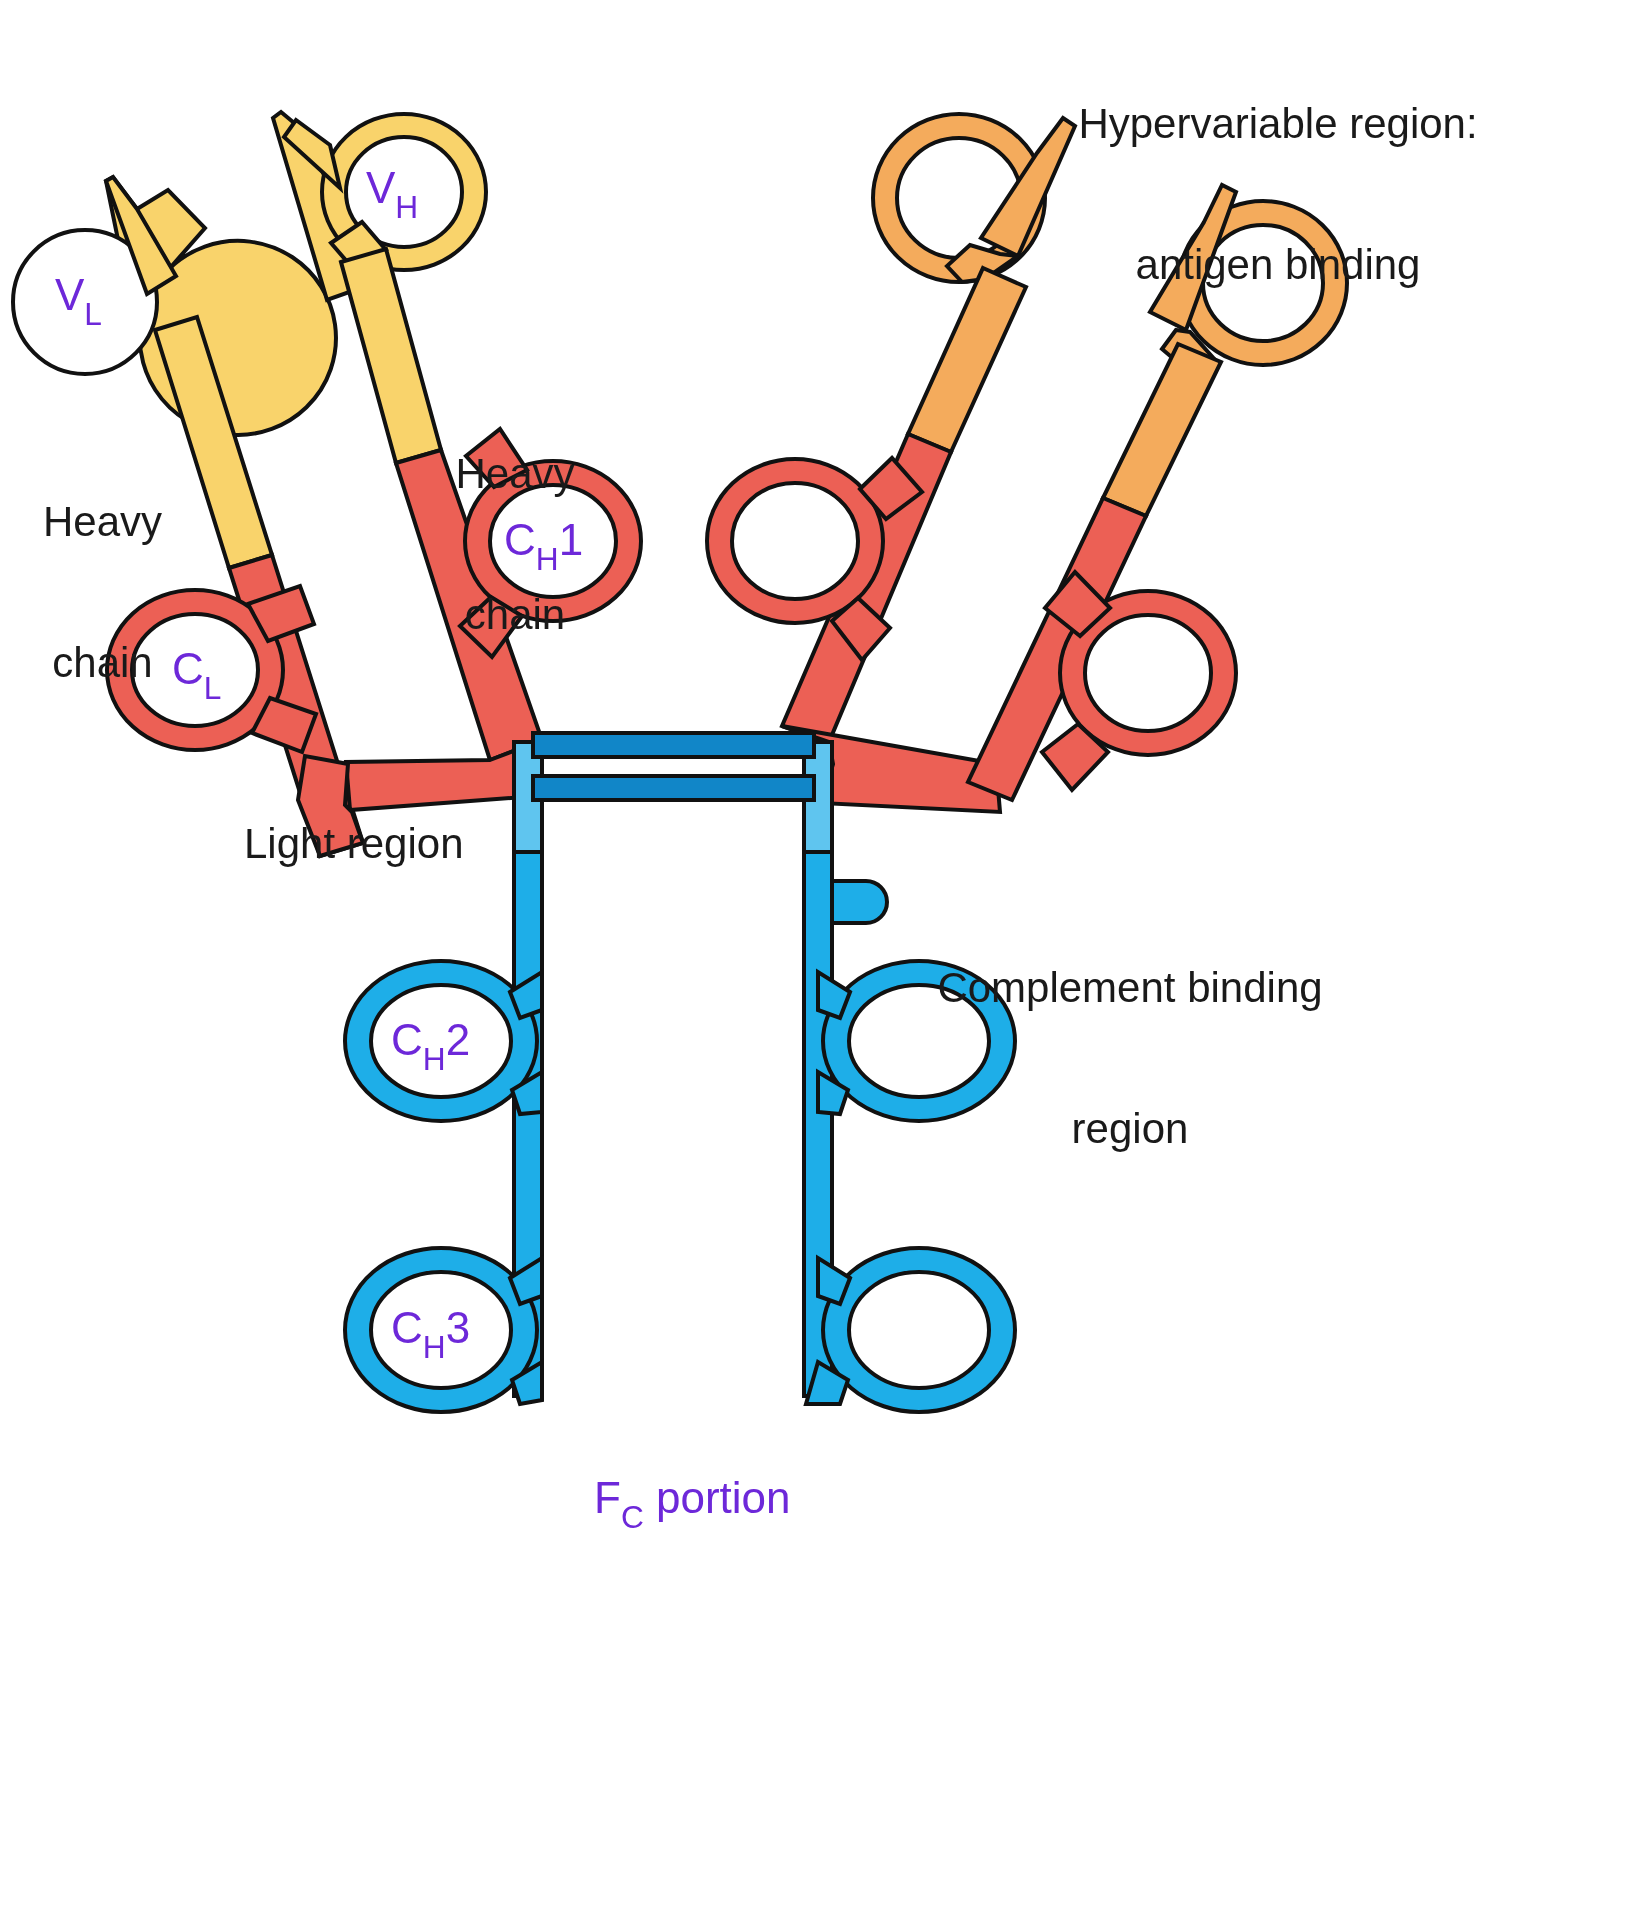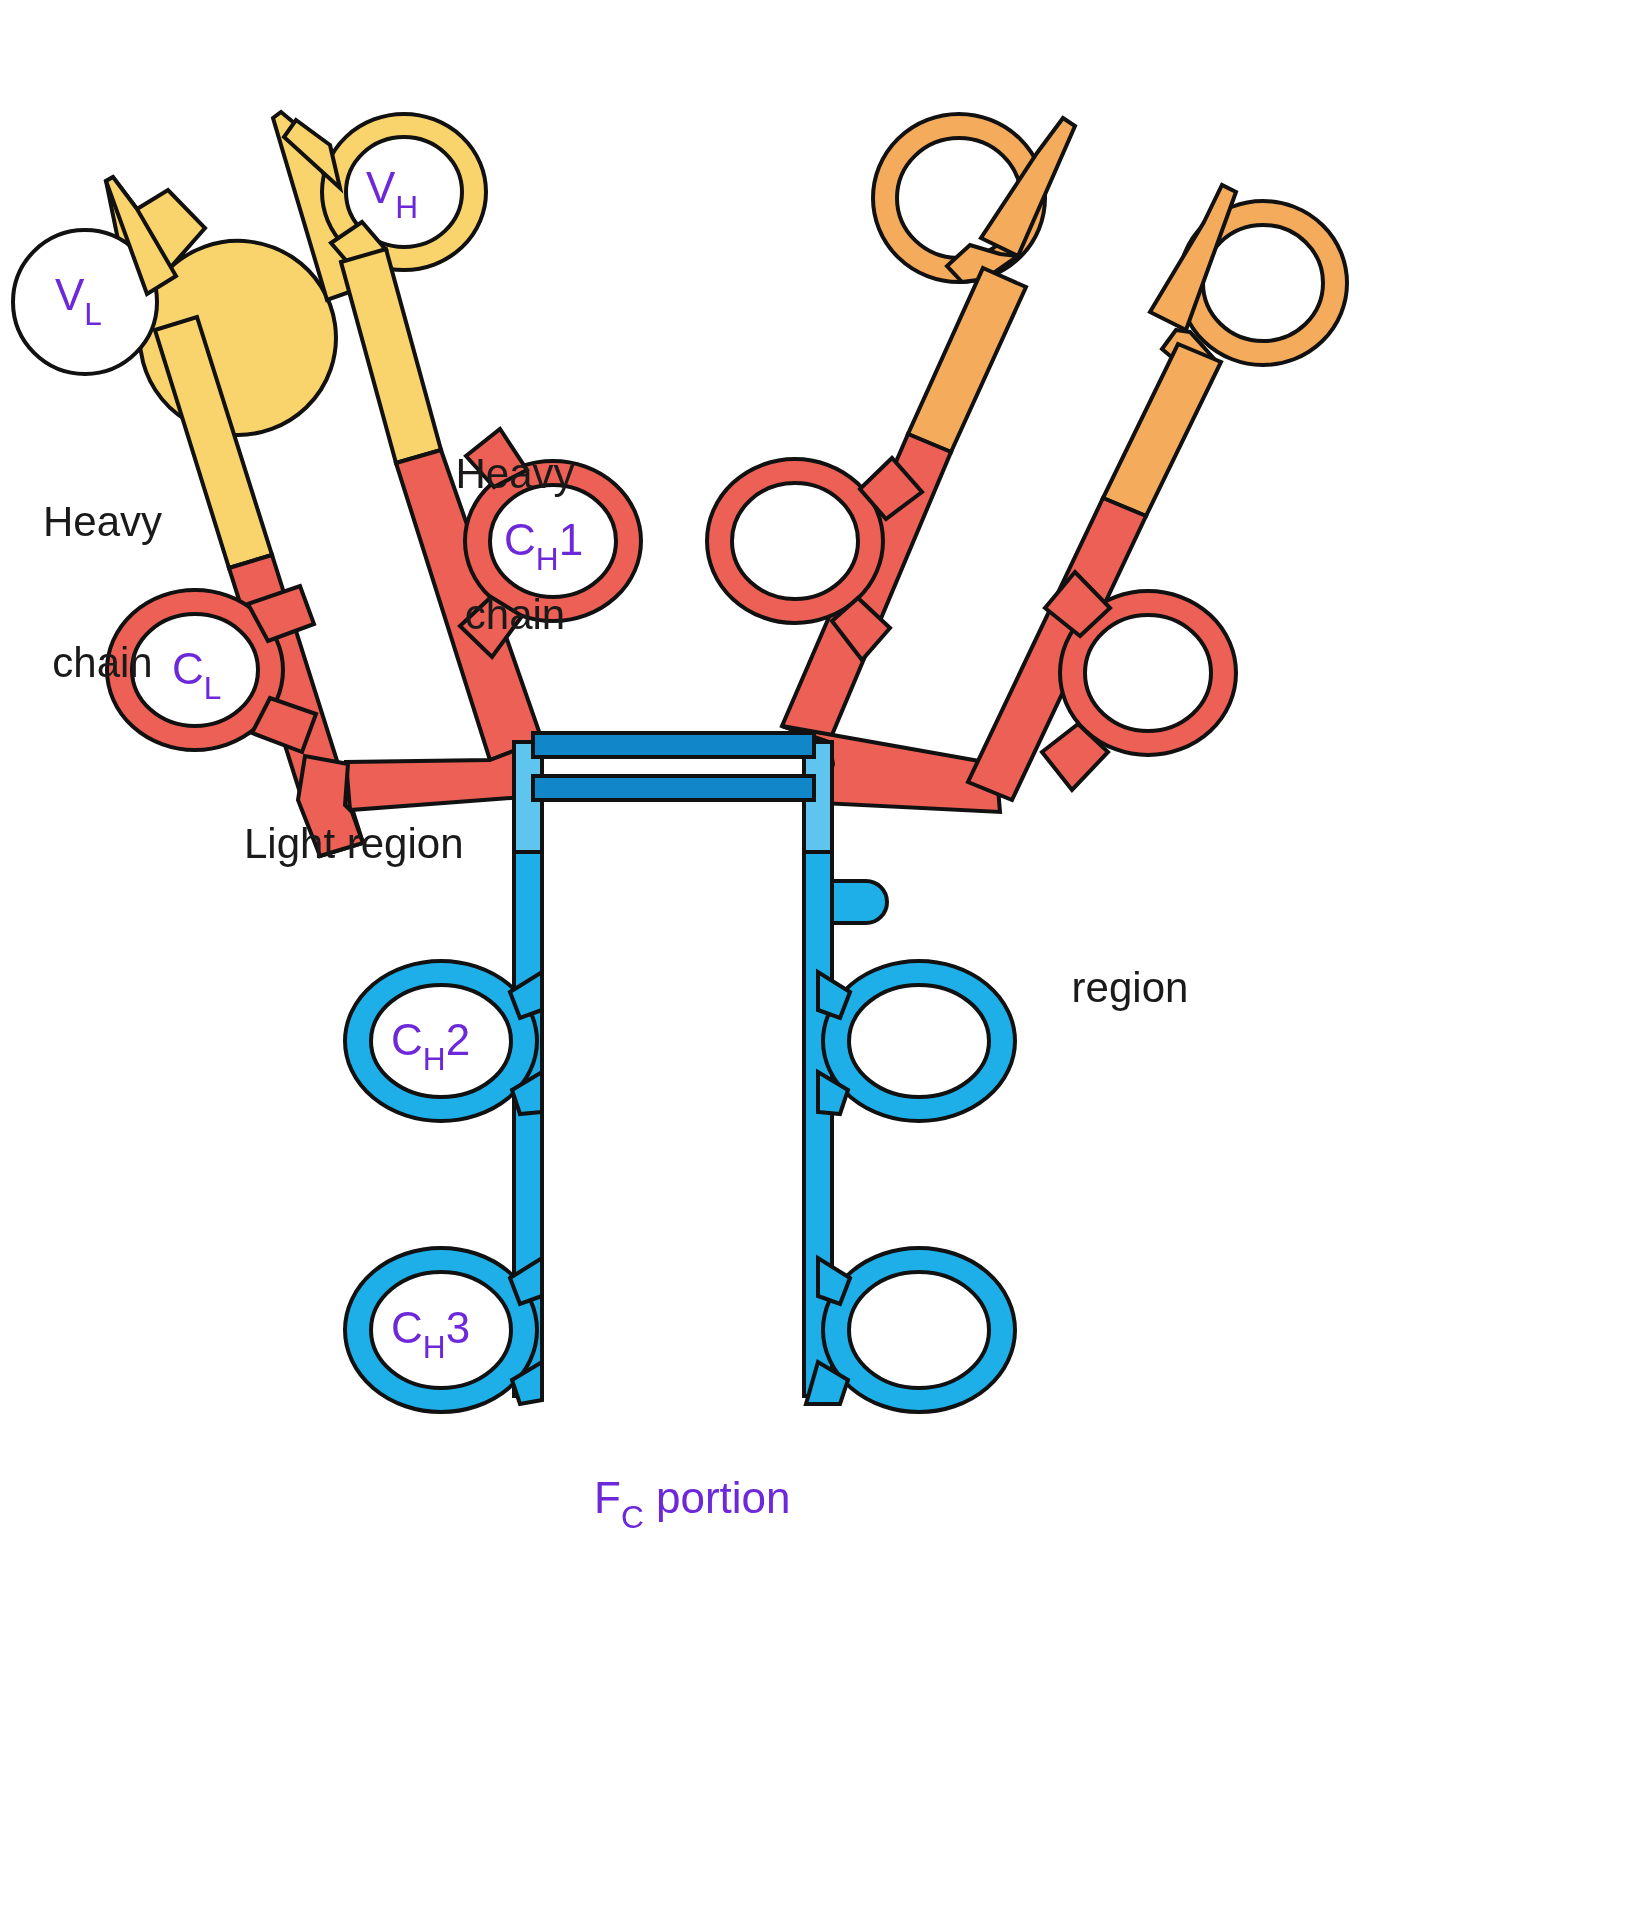--- a/index.html
+++ b/index.html
@@ -180,20 +180,24 @@
       <g>
         <ellipse cx="919" cy="1330" rx="96" ry="82" fill="#1EAEE8" stroke="#111111" stroke-width="4"></ellipse>
         <ellipse cx="919" cy="1330" rx="70" ry="58" fill="#ffffff" stroke="#111111" stroke-width="4"></ellipse>
         <path d="M 850,1278 L 818,1258 L 818,1296 L 840,1304 Z" fill="#1EAEE8" stroke="#111111" stroke-width="4"></path>
         <path d="M 848,1380 L 818,1362 L 806,1404 L 840,1404 Z" fill="#1EAEE8" stroke="#111111" stroke-width="4"></path>
       </g>
 
     </g>
   </svg>
 
+  <div class="diagram-label ttl-center" style="left:958px; top:6px; width:640px; font-size:42px;">
+    <div>Hypervariable region:</div>
+    <div>antigen binding</div>
+  </div>
 
   <div class="domain-label" style="left:55px; top:270px; font-size:44px;">
     <span>V</span><span class="sub">L</span>
   </div>
 
   <div class="diagram-label ttl-center" style="left:0px; top:404px; width:205px; font-size:42px;">
     <div>Heavy</div>
     <div>chain</div>
   </div>
 
@@ -210,20 +214,21 @@
     <span>C</span><span class="sub">L</span>
   </div>
 
   <div class="domain-label" style="left:504px; top:515px; font-size:44px;">
     <span>C</span><span class="sub">H</span><span>1</span>
   </div>
 
   <div class="diagram-label ttl-left" style="left:244px; top:820px; font-size:42px;">Light region</div>
 
   <div class="diagram-label ttl-center" style="left:900px; top:870px; width:460px; font-size:42px;">
+    <div>Complement binding</div>
     <div>region</div>
   </div>
 
   <div class="domain-label" style="left:391px; top:1015px; font-size:44px;">
     <span>C</span><span class="sub">H</span><span>2</span>
   </div>
 
   <div class="domain-label" style="left:391px; top:1303px; font-size:44px;">
     <span>C</span><span class="sub">H</span><span>3</span>
   </div>

